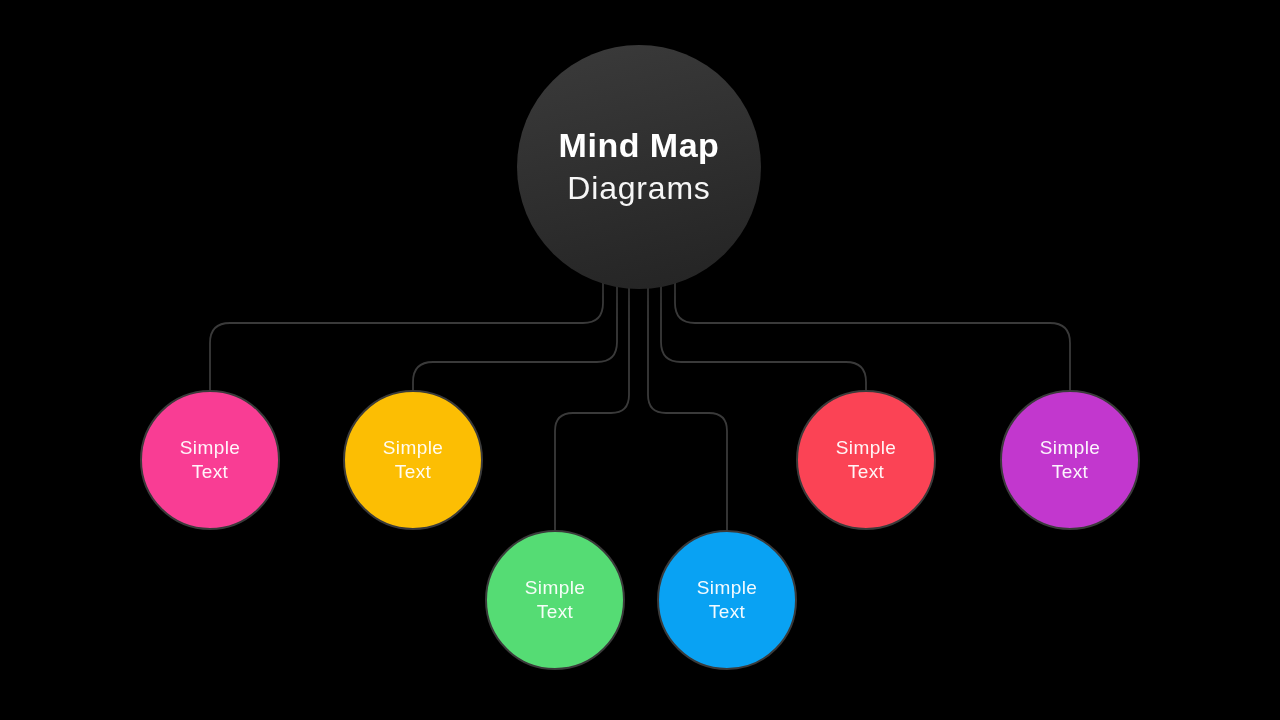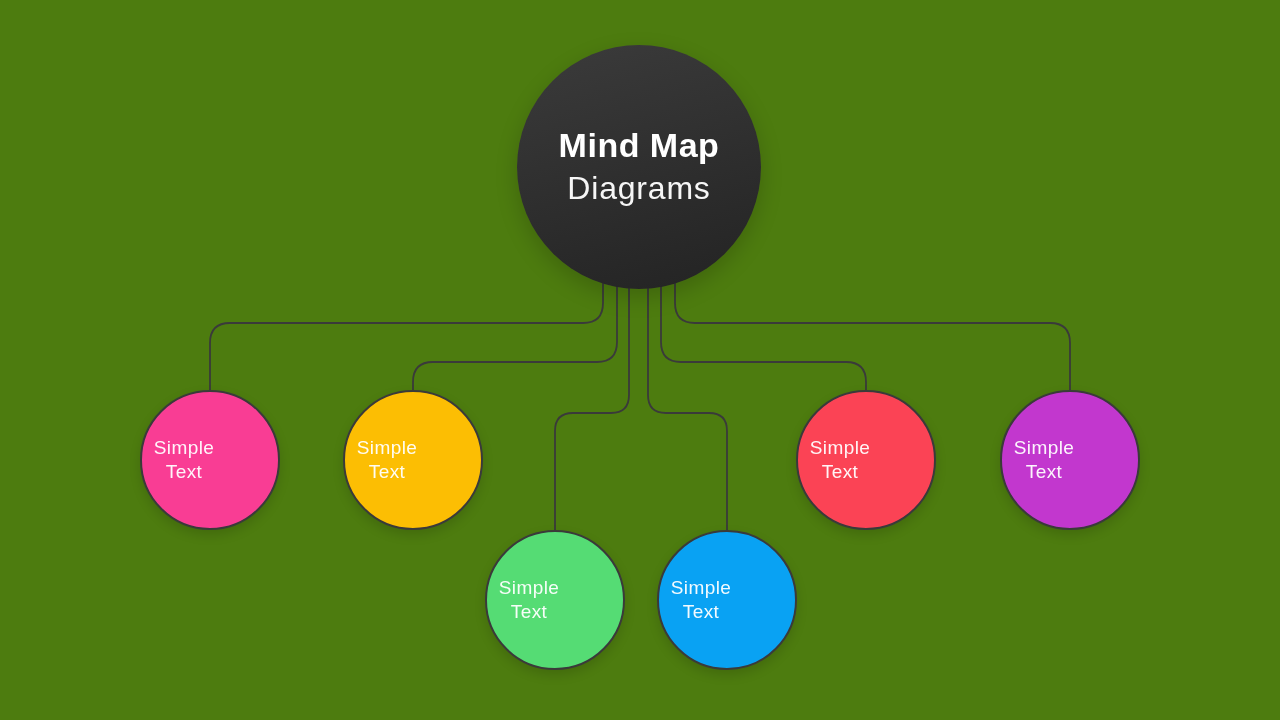--- a/index.html
+++ b/index.html
@@ -8,21 +8,21 @@
     width: 1280px;
     height: 720px;
     background: #ffffff;
     overflow: hidden;
     font-family: "Liberation Sans", sans-serif;
   }
   .canvas {
     position: relative;
     width: 1280px;
     height: 720px;
-    background: #4d7c0f;
+    background: #000000;
   }
   svg.connectors {
     position: absolute;
     left: 0; top: 0;
     width: 1280px; height: 720px;
     z-index: 1;
   }
   .center-node {
     position: absolute;
     left: 517px; top: 45px;
@@ -52,21 +52,21 @@
   }
   .node {
     position: absolute;
     width: 140px; height: 140px;
     box-sizing: border-box;
     border: 2px solid #3a3a3a;
     border-radius: 50%;
     z-index: 2;
     display: flex;
     align-items: center;
-    justify-content: flex-start;
+    justify-content: center;
     text-align: center;
     box-shadow: 0 5px 12px rgba(0,0,0,0.14);
   }
   .node-label {
     display: inline-block;
     width: 84px;
     color: rgba(255,255,255,0.95);
     font-size: 19px;
     line-height: 1.25;
     letter-spacing: 0.4px;

